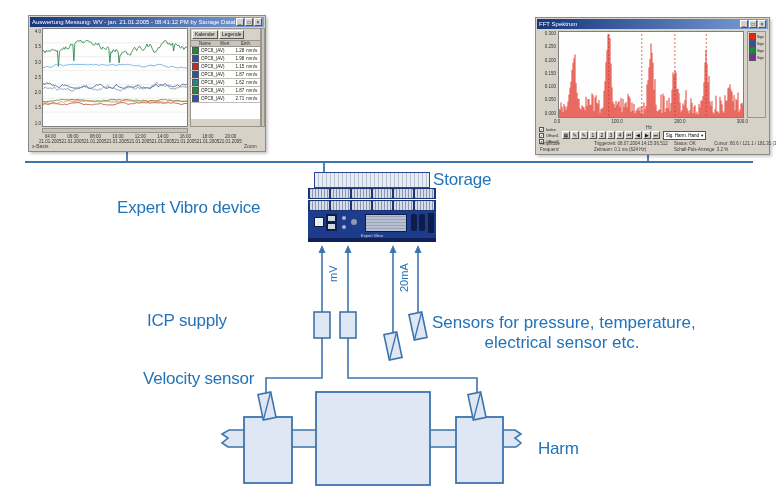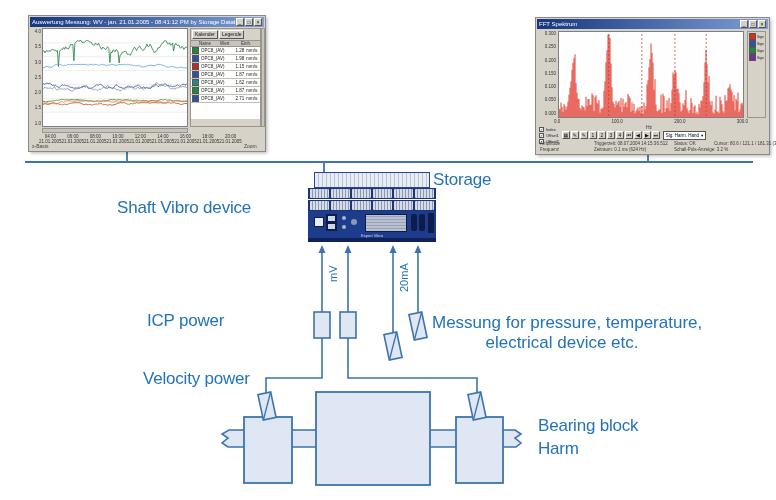--- a/index.html
+++ b/index.html
@@ -81,28 +81,27 @@
       <rect x="260.5" y="393" width="13" height="26" fill="#dee7f3" stroke="#3d74ad" stroke-width="1.6"></rect>
       <line x1="260.5" y1="419" x2="273.5" y2="393" stroke="#3d74ad" stroke-width="1.4"></line>
     </g>
     <g transform="rotate(-12 477 406)">
       <rect x="470.5" y="393" width="13" height="26" fill="#dee7f3" stroke="#3d74ad" stroke-width="1.6"></rect>
       <line x1="470.5" y1="419" x2="483.5" y2="393" stroke="#3d74ad" stroke-width="1.4"></line>
     </g>
   </svg>
 
   <div class="lbl" style="left:433px;top:170px">Storage</div>
-  <div class="lbl" style="left:117px;top:198px">Shaft Vibro device</div>
-  <div class="lbl" style="left:147px;top:311px">ICP power</div>
-  <div class="lbl" style="left:143px;top:369px">Velocity power</div>
+  <div class="lbl" style="left:117px;top:198px">Expert Vibro device</div>
+  <div class="lbl" style="left:147px;top:311px">ICP supply</div>
+  <div class="lbl" style="left:143px;top:369px">Velocity sensor</div>
   <div class="abs" style="left:432px;top:313px;width:260px;text-align:center">
-    <div style="color:#2273b9;font-size:17px;white-space:nowrap">Messung for pressure, temperature,</div>
-    <div style="color:#2273b9;font-size:17px;white-space:nowrap">electrical device etc.</div>
+    <div style="color:#2273b9;font-size:17px;white-space:nowrap">Sensors for pressure, temperature,</div>
+    <div style="color:#2273b9;font-size:17px;white-space:nowrap">electrical sensor etc.</div>
   </div>
-  <div class="lbl" style="left:538px;top:416px">Bearing block</div>
   <div class="lbl" style="left:538px;top:439px">Harm</div>
   <div class="vtext" style="left:327px;top:252px;height:30px">mV</div>
   <div class="vtext" style="left:398px;top:254px;height:38px">20mA</div>
 
   <div class="device">
     <div class="dev-topface"></div>
     <div class="dev-striprow" style="top:16px">
       <div class="dev-block"></div>
         <div class="dev-block"></div>
         <div class="dev-block"></div>

